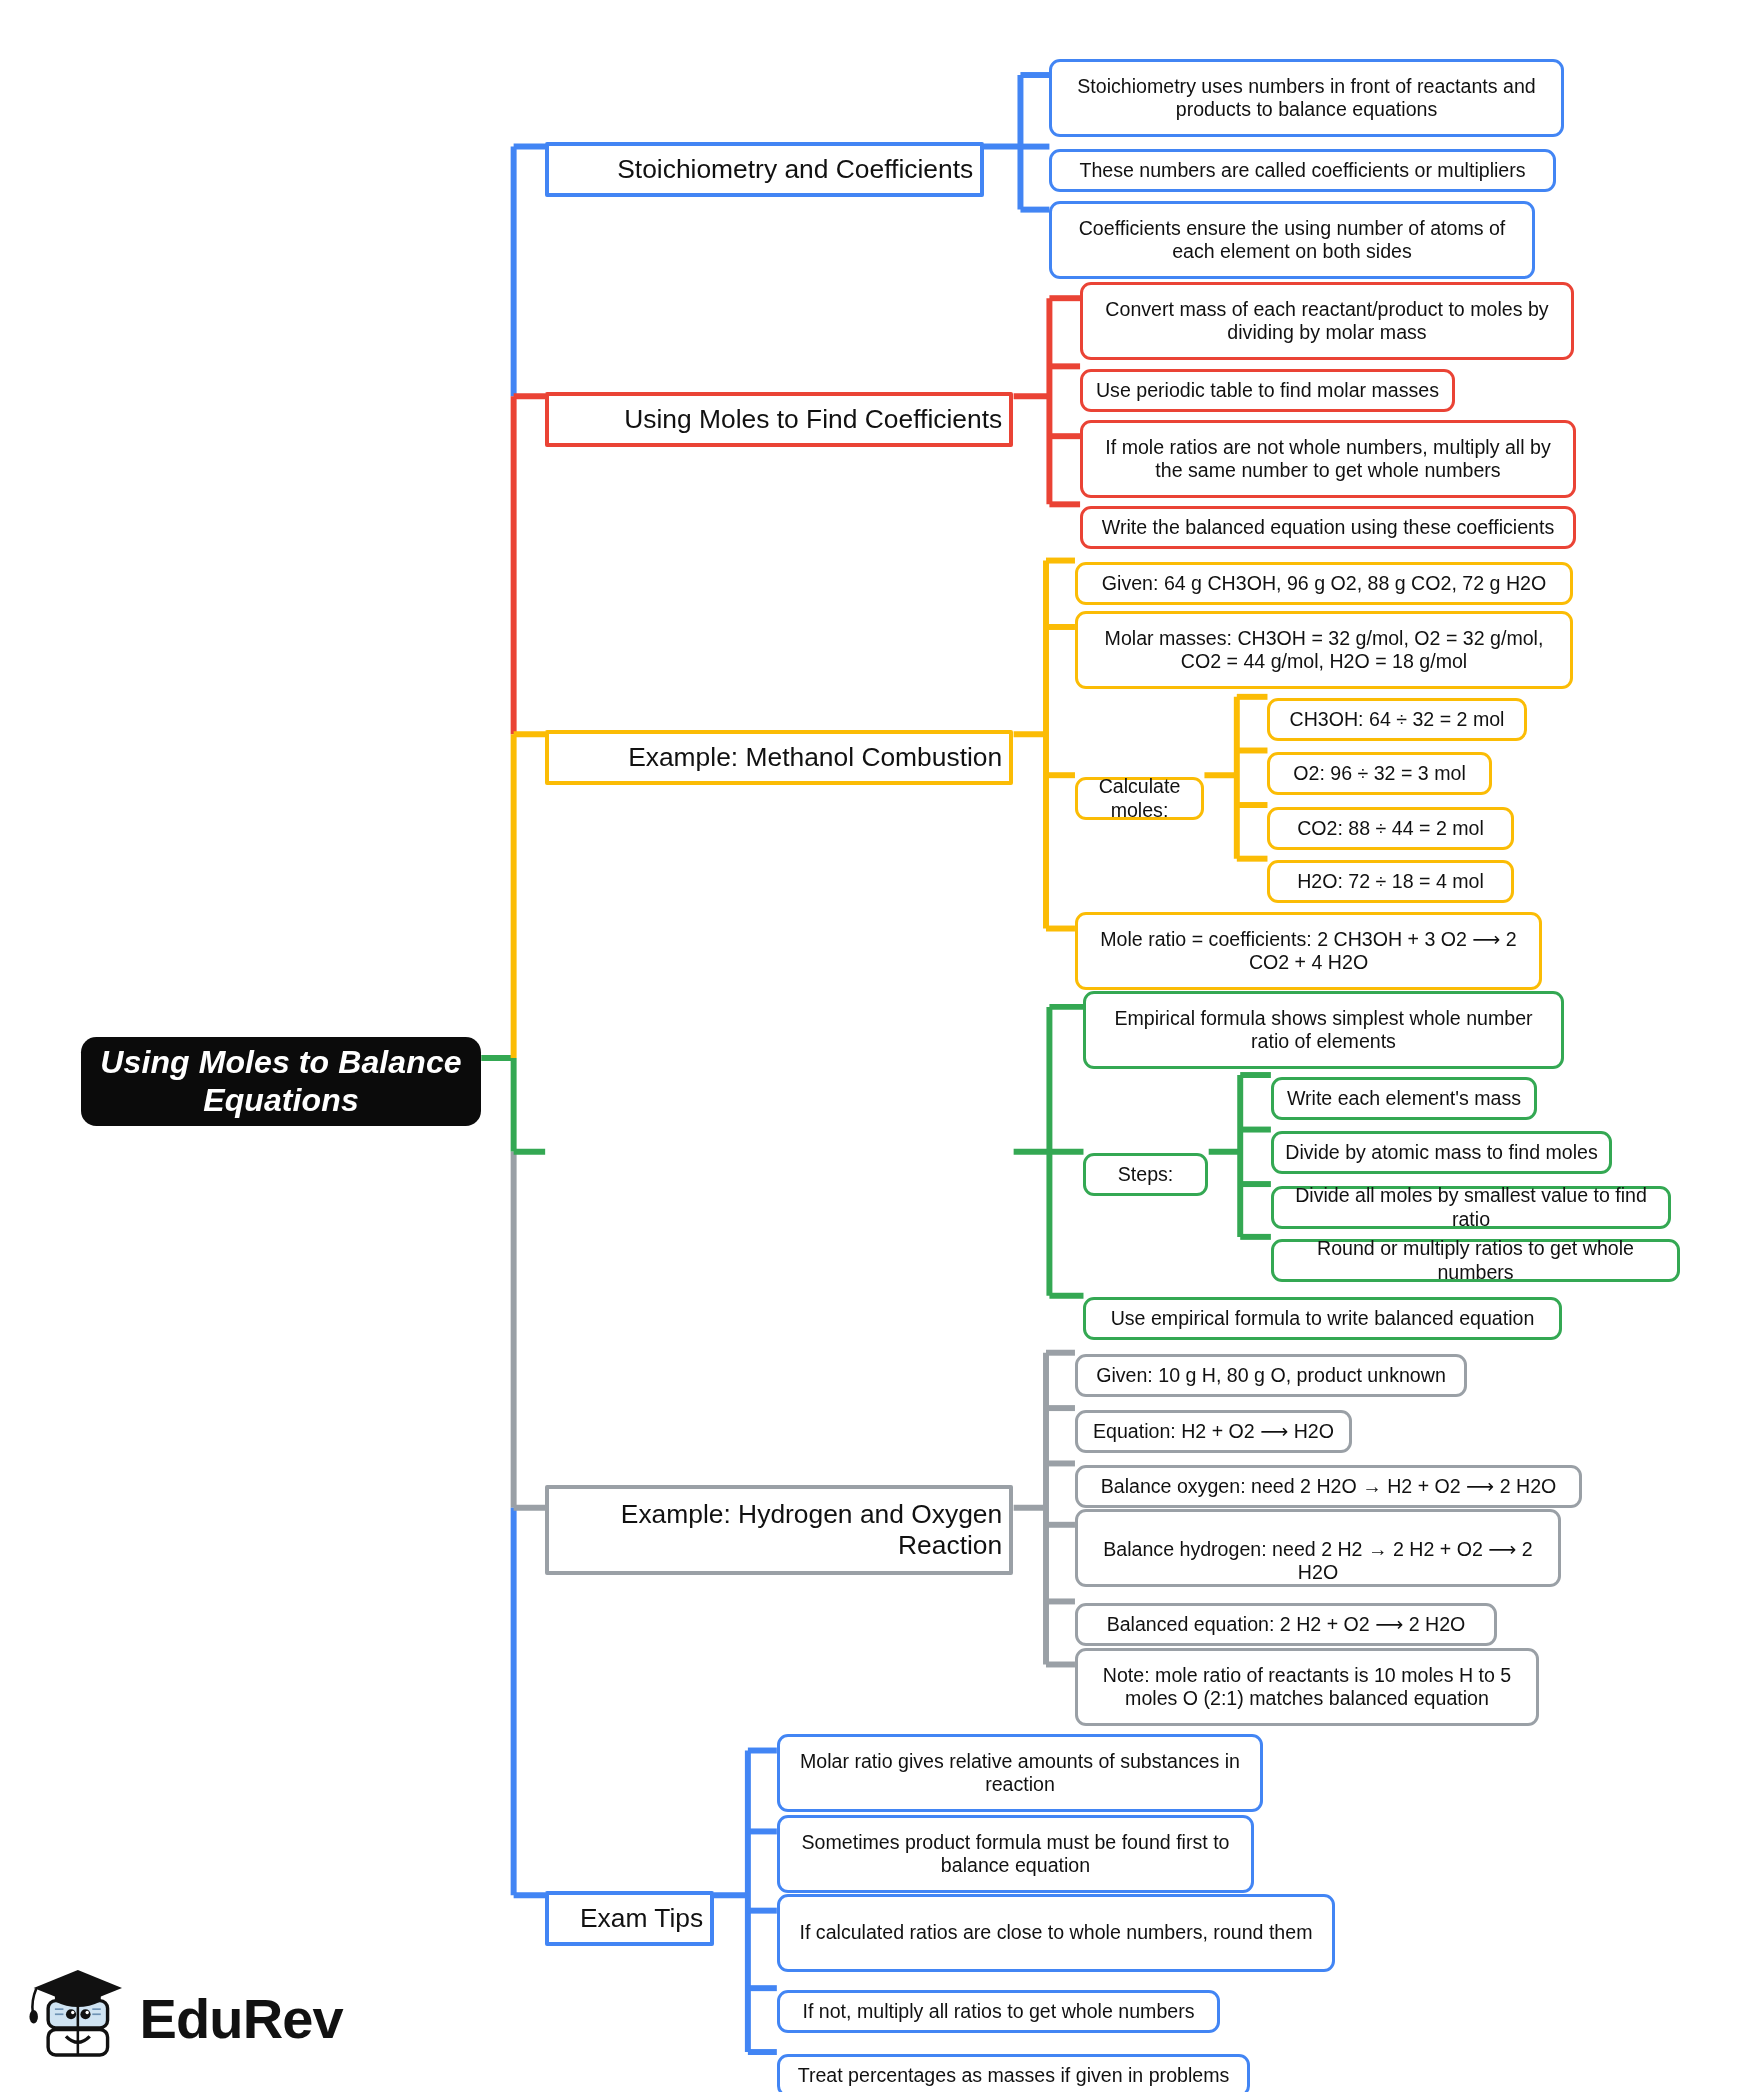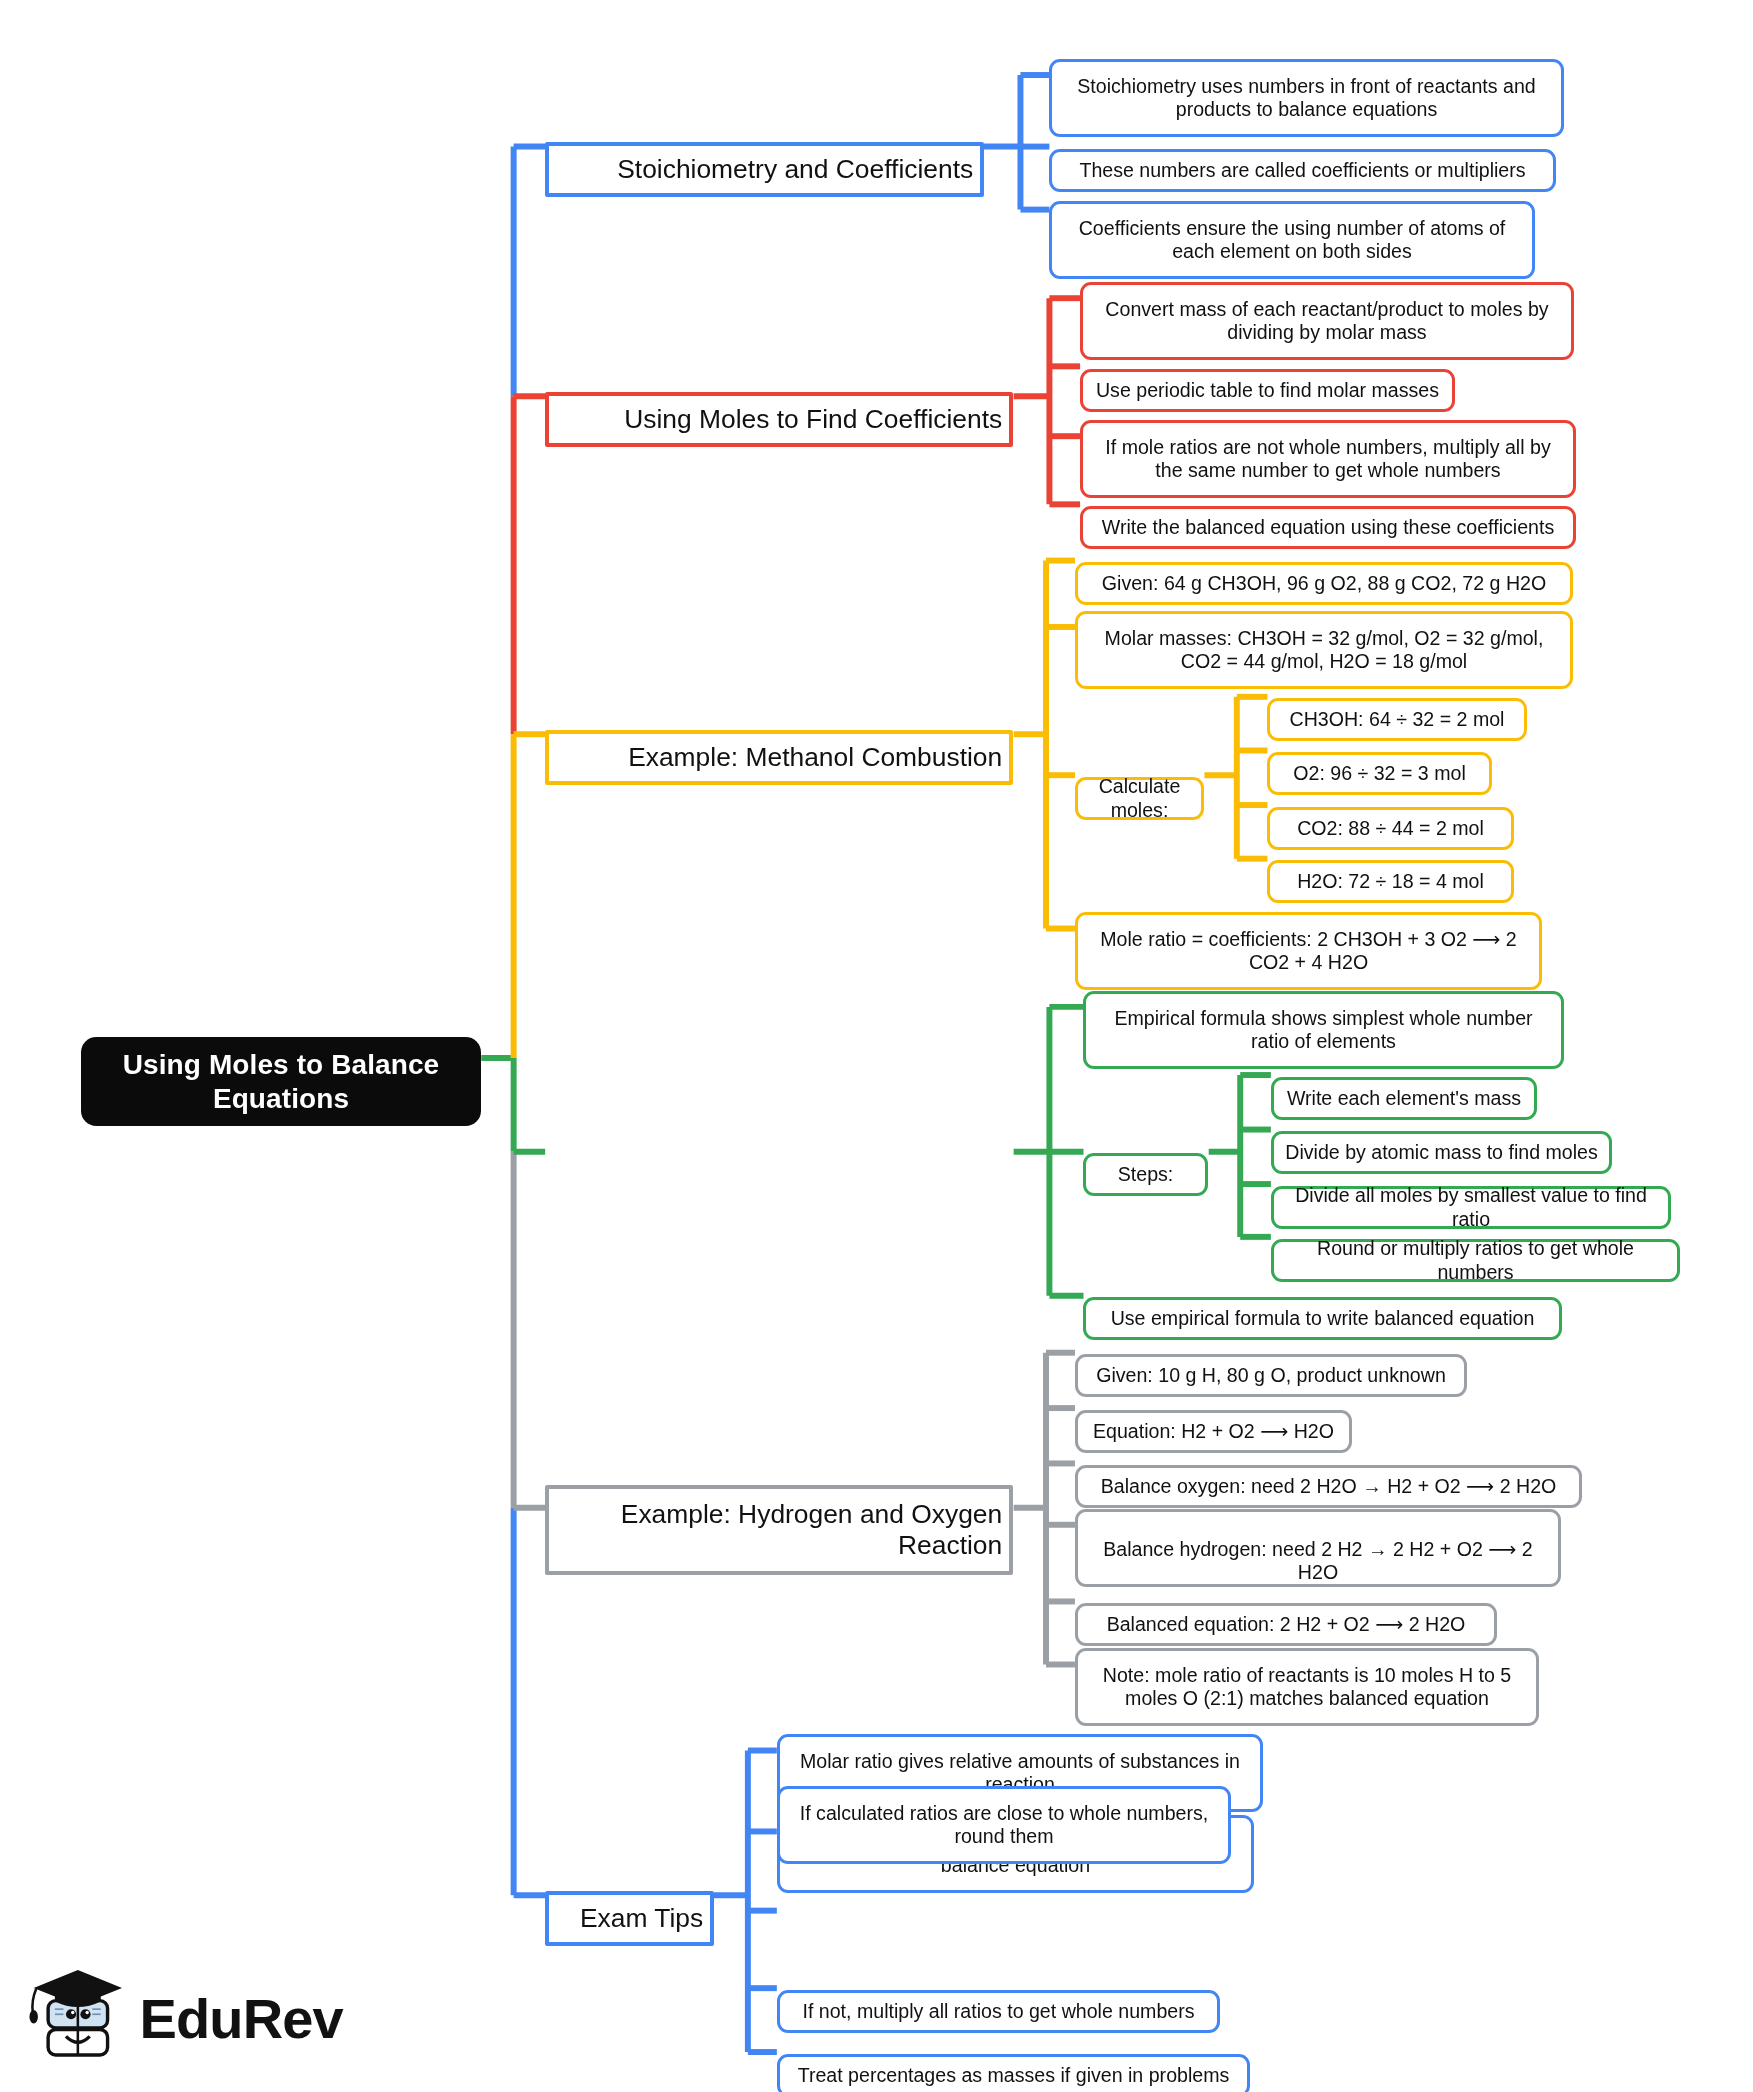--- a/index.html
+++ b/index.html
@@ -44,22 +44,23 @@
     padding: 0 6.8px;
     box-sizing: border-box;
   }
   
   .root {
     background: #0b0b0b;
     border: none;
     border-radius: 15.3px;
     color: #ffffff;
     font-weight: bold;
-    font-size: 28px;
+    font-size: 32px;
     letter-spacing: 0.1px;
+    font-style: italic;
   }
   
   .main {
     border-width: 4.3px;
     border-radius: 2px;
     font-size: 26.4px;
     text-align: right;
   }
   
   .leaf {
@@ -289,21 +290,21 @@
 
   <div class="node main c-blue" style="left:545px; top:1868px; width:169px; height:55px;">
     <span class="txt">Exam Tips</span>
   </div>
   <div class="node leaf c-blue" style="left:777px; top:1711px; width:486px; height:78px;">
     <span class="txt">Molar ratio gives relative amounts of substances in reaction</span>
   </div>
   <div class="node leaf c-blue" style="left:777px; top:1792px; width:477px; height:78px;">
     <span class="txt">Sometimes product formula must be found first to balance equation</span>
   </div>
-  <div class="node leaf c-blue" style="left:777px; top:1763px; width:454px; height:78px;justify-content:flex-end;">
+  <div class="node leaf c-blue" style="left:777px; top:1871px; width:558px; height:78px;justify-content:flex-end;">
     <span class="txt">If calculated ratios are close to whole numbers, round them</span>
   </div>
   <div class="node leaf c-blue" style="left:777px; top:1967px; width:443px; height:43px;">
     <span class="txt">If not, multiply all ratios to get whole numbers</span>
   </div>
   <div class="node leaf c-blue" style="left:777px; top:2031px; width:473px; height:43px;">
     <span class="txt">Treat percentages as masses if given in problems</span>
   </div>
 
   <div id="logo">

